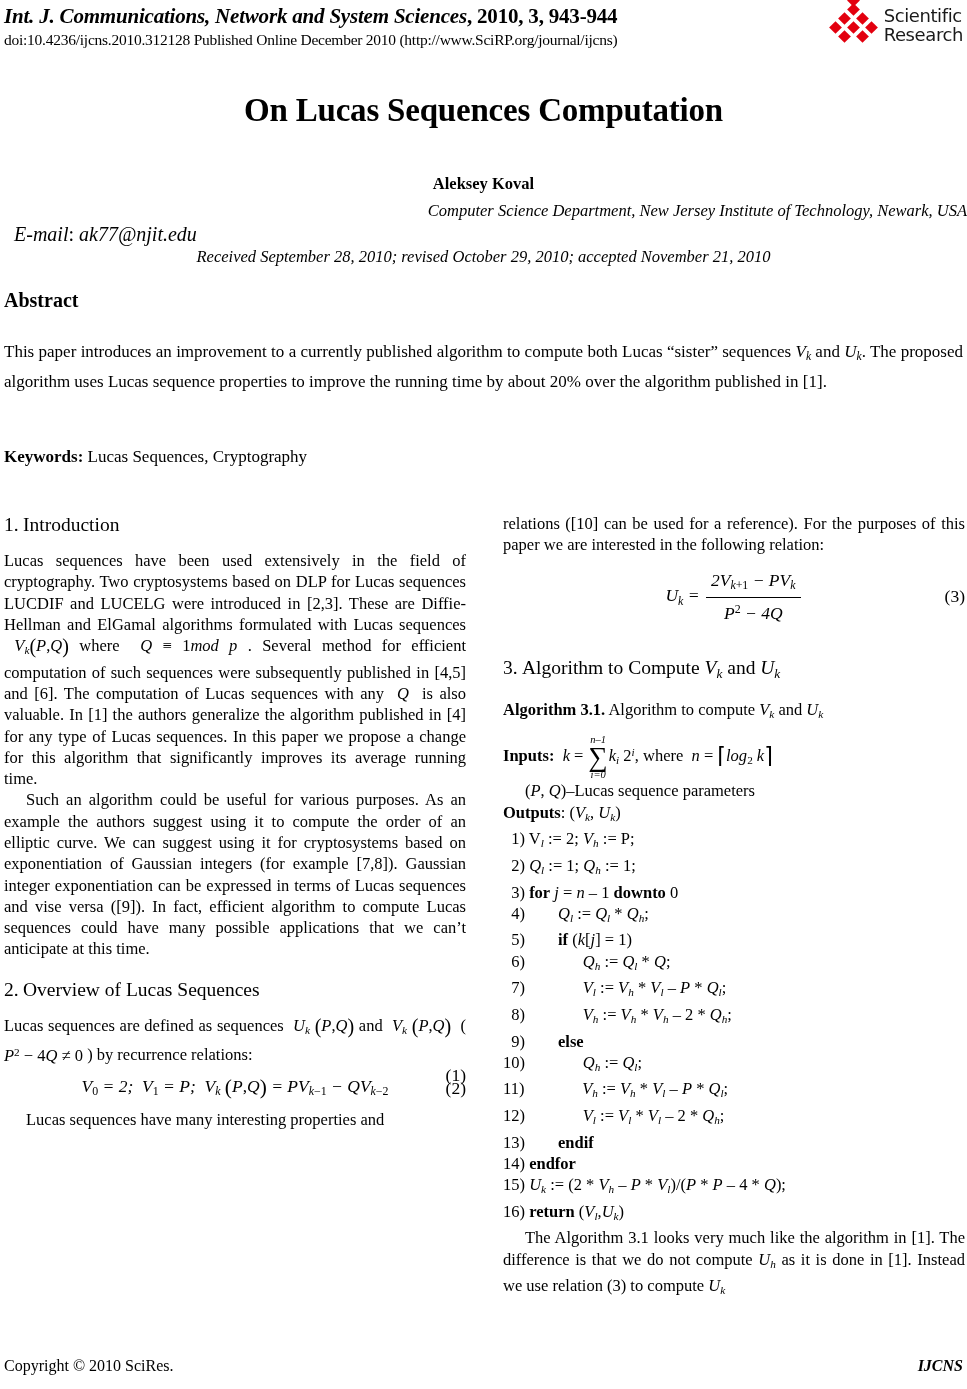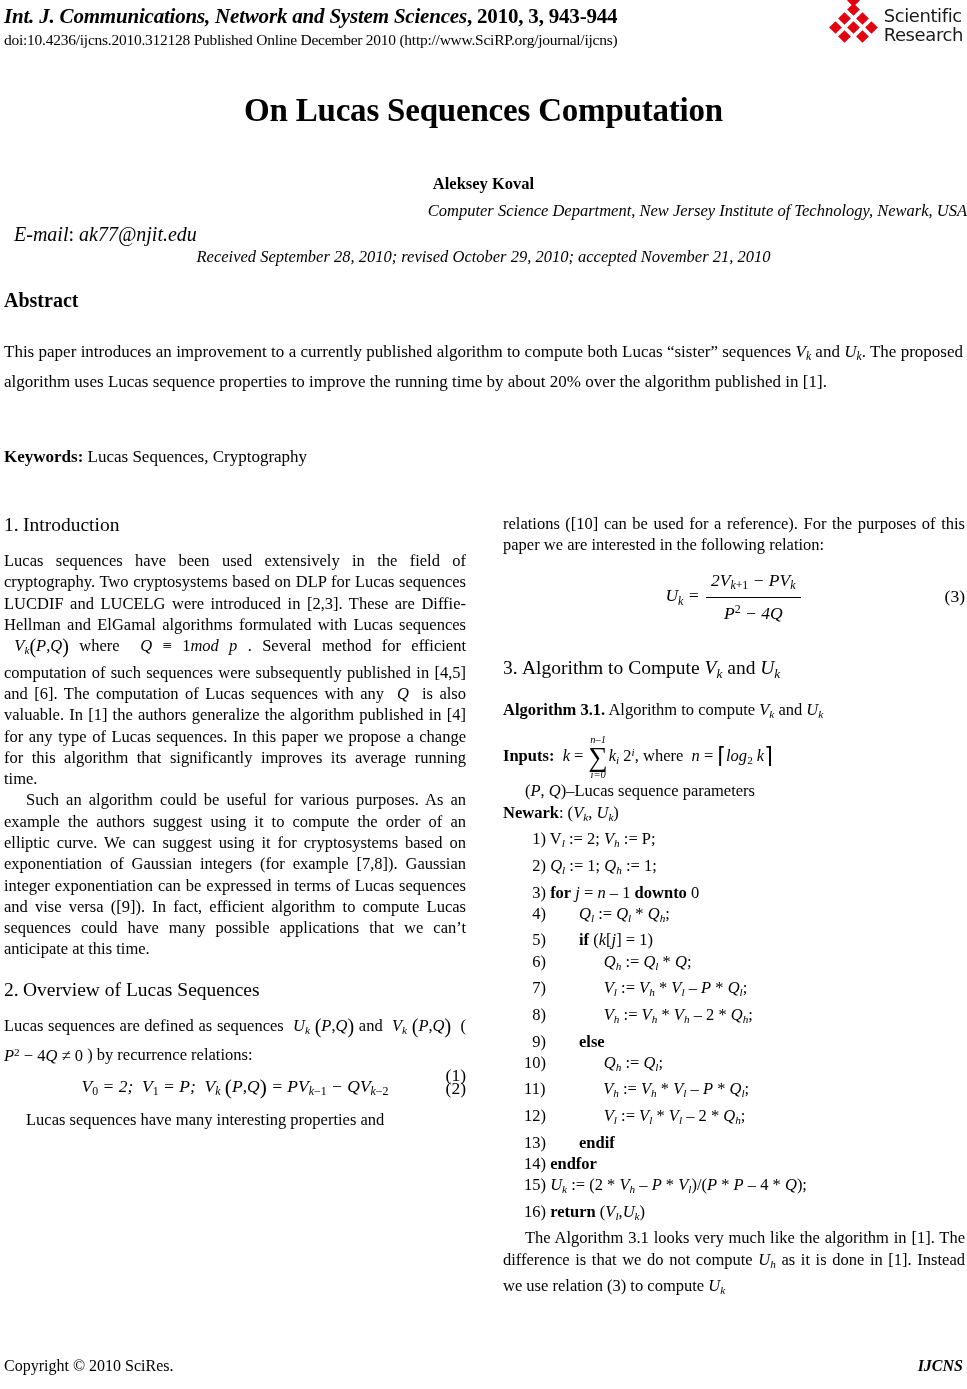--- a/index.html
+++ b/index.html
@@ -244,21 +244,21 @@
     font-size: 27px;
     line-height: 24px;
     font-family: "Liberation Serif", serif;
   }
 
   
   .algo {
     font-size: 16.5px;
     line-height: 21.4px;
   }
-  .algo .line { white-space: pre; margin-left: 21px; }
+  .algo .line { white-space: pre; }
   .algo b { font-weight: bold; }
   .alg-head { font-size: 16.5px; line-height: 21.4px; }
 
   
   .footer {
     position: absolute;
     left: 4px;
     right: 4px;
     bottom: 14px;
     font-size: 16px;
@@ -345,21 +345,21 @@
     <div style="height:14px;"></div>
 
     <h2 class="sec"><span class="numbox">3.</span><span>Algorithm to Compute </span><span class="mi">V<sub class="s">k</sub></span><span> and </span><span class="mi">U<sub class="s">k</sub></span></h2>
 
     <div class="alg-head"><b>Algorithm 3.1.</b><span> Algorithm to compute </span><span class="mi">V<sub class="s">k</sub></span><span> and </span><span class="mi">U<sub class="s">k</sub></span></div>
 
     <div class="alg-head" style="margin-top:9px;line-height:26px;"><b>Inputs</b><b>:</b><span class="mi">&nbsp;&nbsp;k&nbsp;<span class="mn">=</span>&nbsp;<span class="sumwrap"><span class="lim">n–1</span><span class="sig">∑</span><span class="lim">i=0</span></span>k<sub class="s">i</sub>&nbsp;<span class="mn">2</span><sup class="s">i</sup></span><span class="mn">,&nbsp;where&nbsp;&nbsp;</span><span class="mi">n&nbsp;<span class="mn">=</span>&nbsp;<span class="mn" style="font-size:1.35em;vertical-align:-0.08em;">⌈</span>log<sub class="sn">2</sub>&nbsp;k<span class="mn" style="font-size:1.35em;vertical-align:-0.08em;">⌉</span></span></div>
 
     <div class="alg-head" style="padding-left:22px;"><span class="mn">(<span class="mi">P</span>, <span class="mi">Q</span>)</span><span>–Lucas sequence parameters</span></div>
 
-    <div class="alg-head"><b>Newark</b><span class="mn">: (</span><span class="mi">V<sub class="s">k</sub></span><span class="mn">, </span><span class="mi">U<sub class="s">k</sub></span><span class="mn">)</span></div>
+    <div class="alg-head"><b>Outputs</b><span class="mn">: (</span><span class="mi">V<sub class="s">k</sub></span><span class="mn">, </span><span class="mi">U<sub class="s">k</sub></span><span class="mn">)</span></div>
 
     <div class="algo">
 
       <div class="line">  1) V<sub class="s">l</sub> := 2; <span class="mi">V</span><sub class="s">h</sub> := P;</div>
       <div class="line">  2) <span class="mi">Q</span><sub class="s">l</sub> := 1; <span class="mi">Q</span><sub class="s">h</sub> := 1;</div>
       <div class="line">  3) <b>for</b> <span class="mi">j</span> = <span class="mi">n</span> – 1 <b>downto</b> 0</div>
       <div class="line">  4)        <span class="mi">Q</span><sub class="s">l</sub> := <span class="mi">Q</span><sub class="s">l</sub> * <span class="mi">Q</span><sub class="s">h</sub>;</div>
       <div class="line">  5)        <b>if</b> (<span class="mi">k</span>[<span class="mi">j</span>] = 1)</div>
       <div class="line">  6)              <span class="mi">Q</span><sub class="s">h</sub> := <span class="mi">Q</span><sub class="s">l</sub> * <span class="mi">Q</span>;</div>
       <div class="line">  7)              <span class="mi">V</span><sub class="s">l</sub> := <span class="mi">V</span><sub class="s">h</sub> * <span class="mi">V</span><sub class="s">l</sub> – <span class="mi">P</span> * <span class="mi">Q</span><sub class="s">l</sub>;</div>

